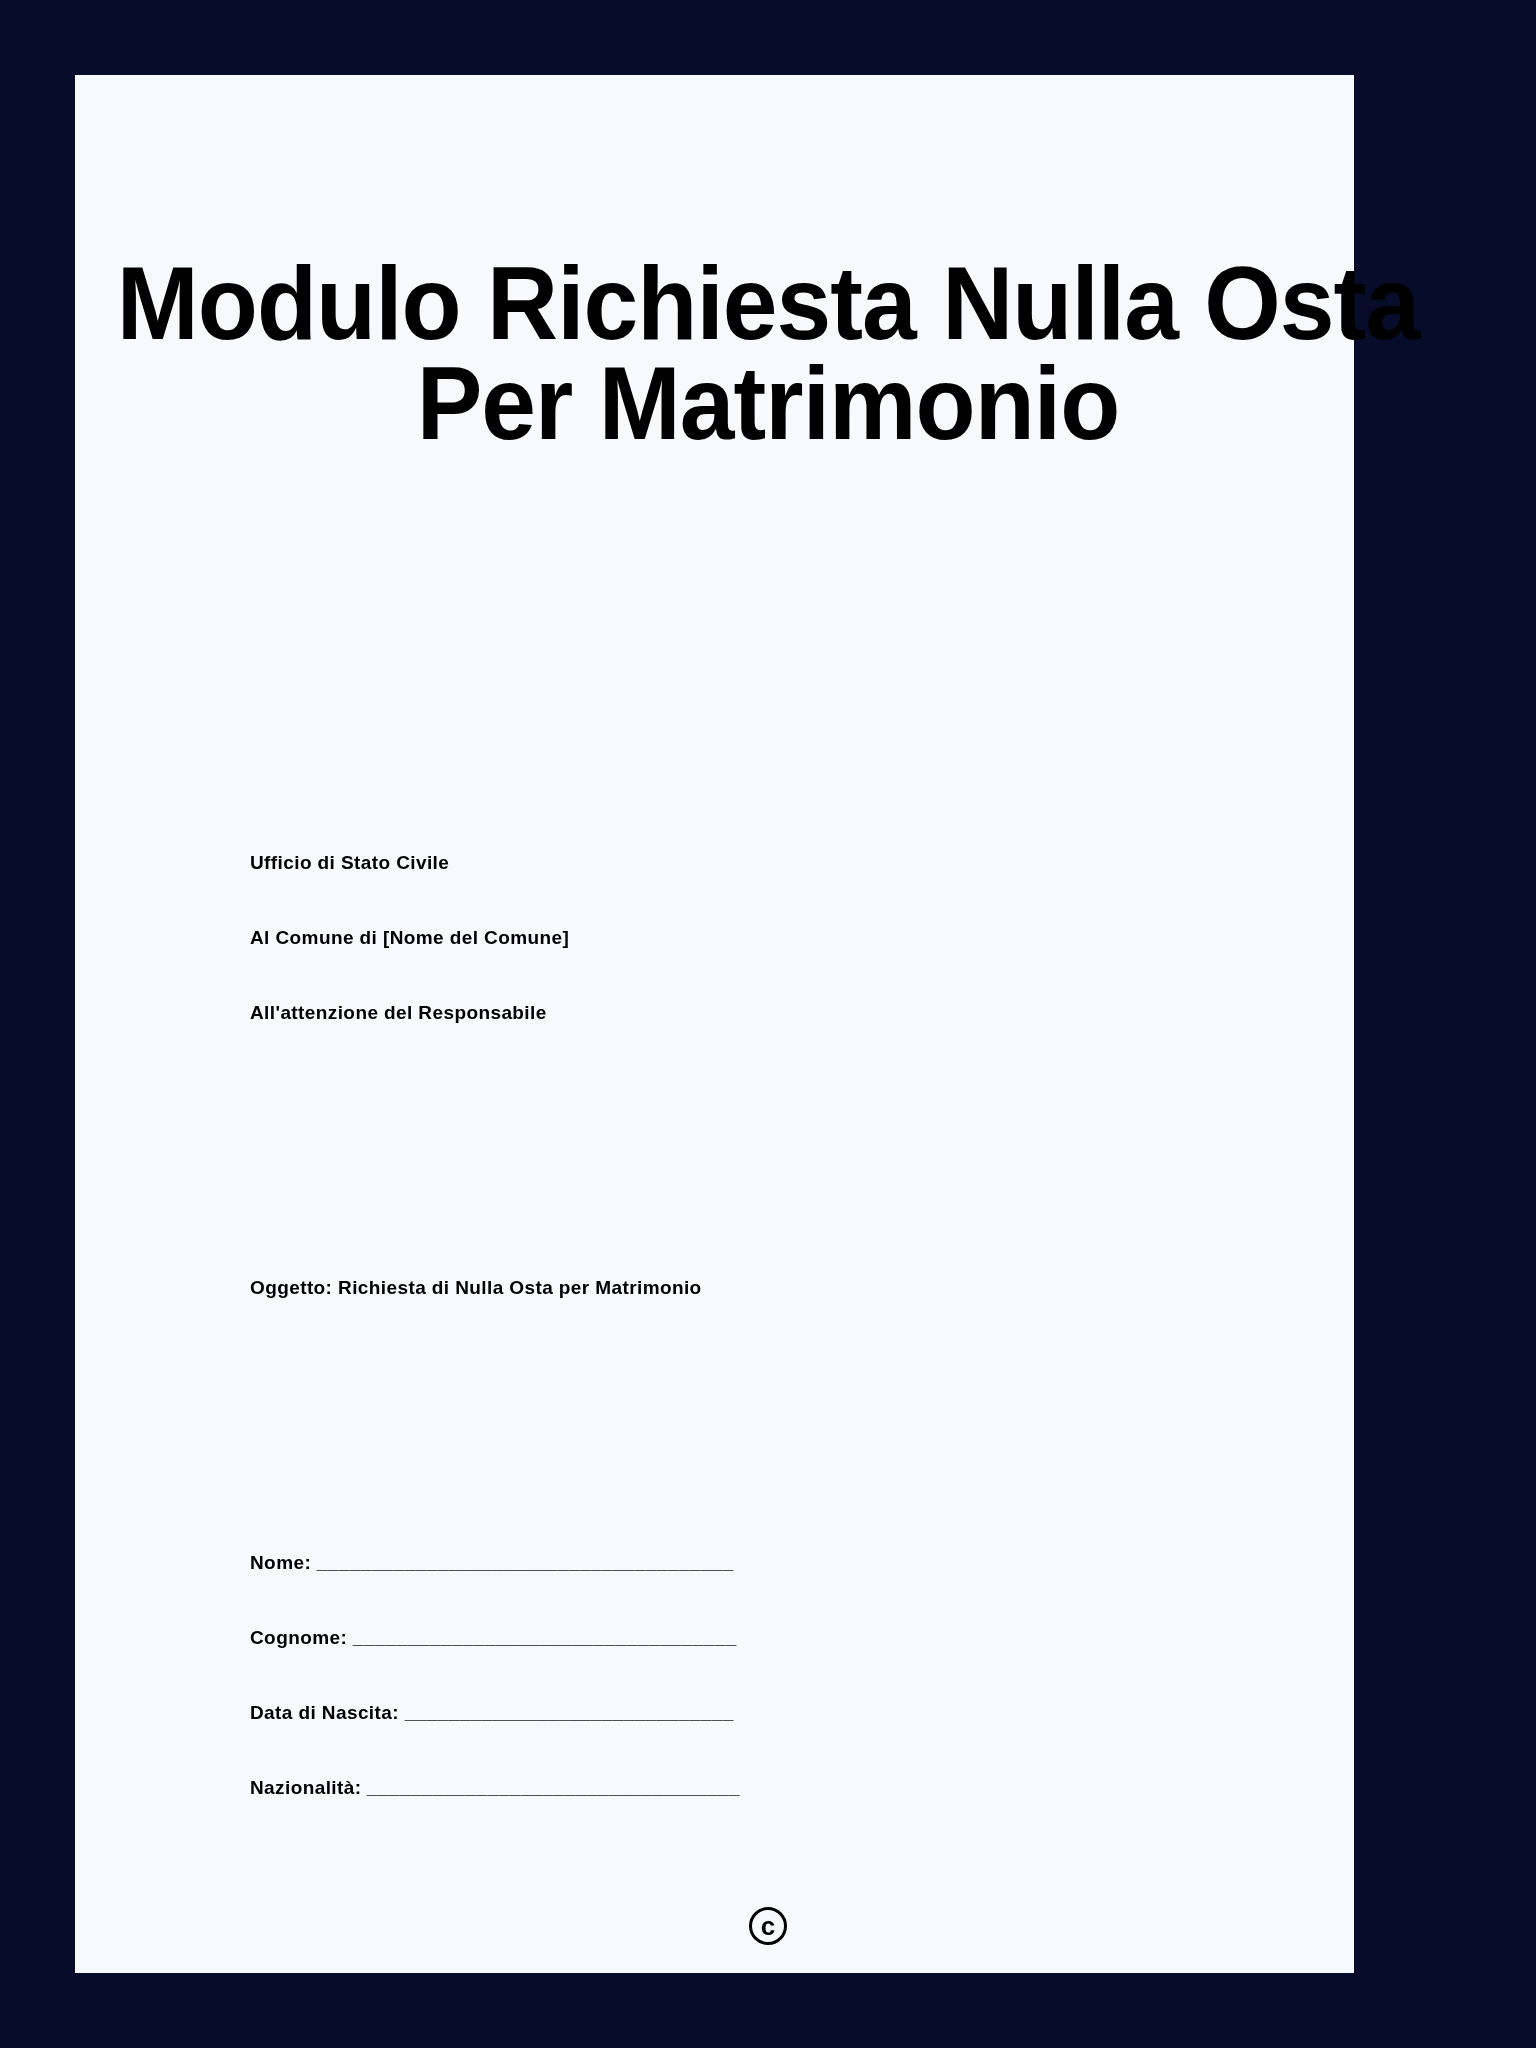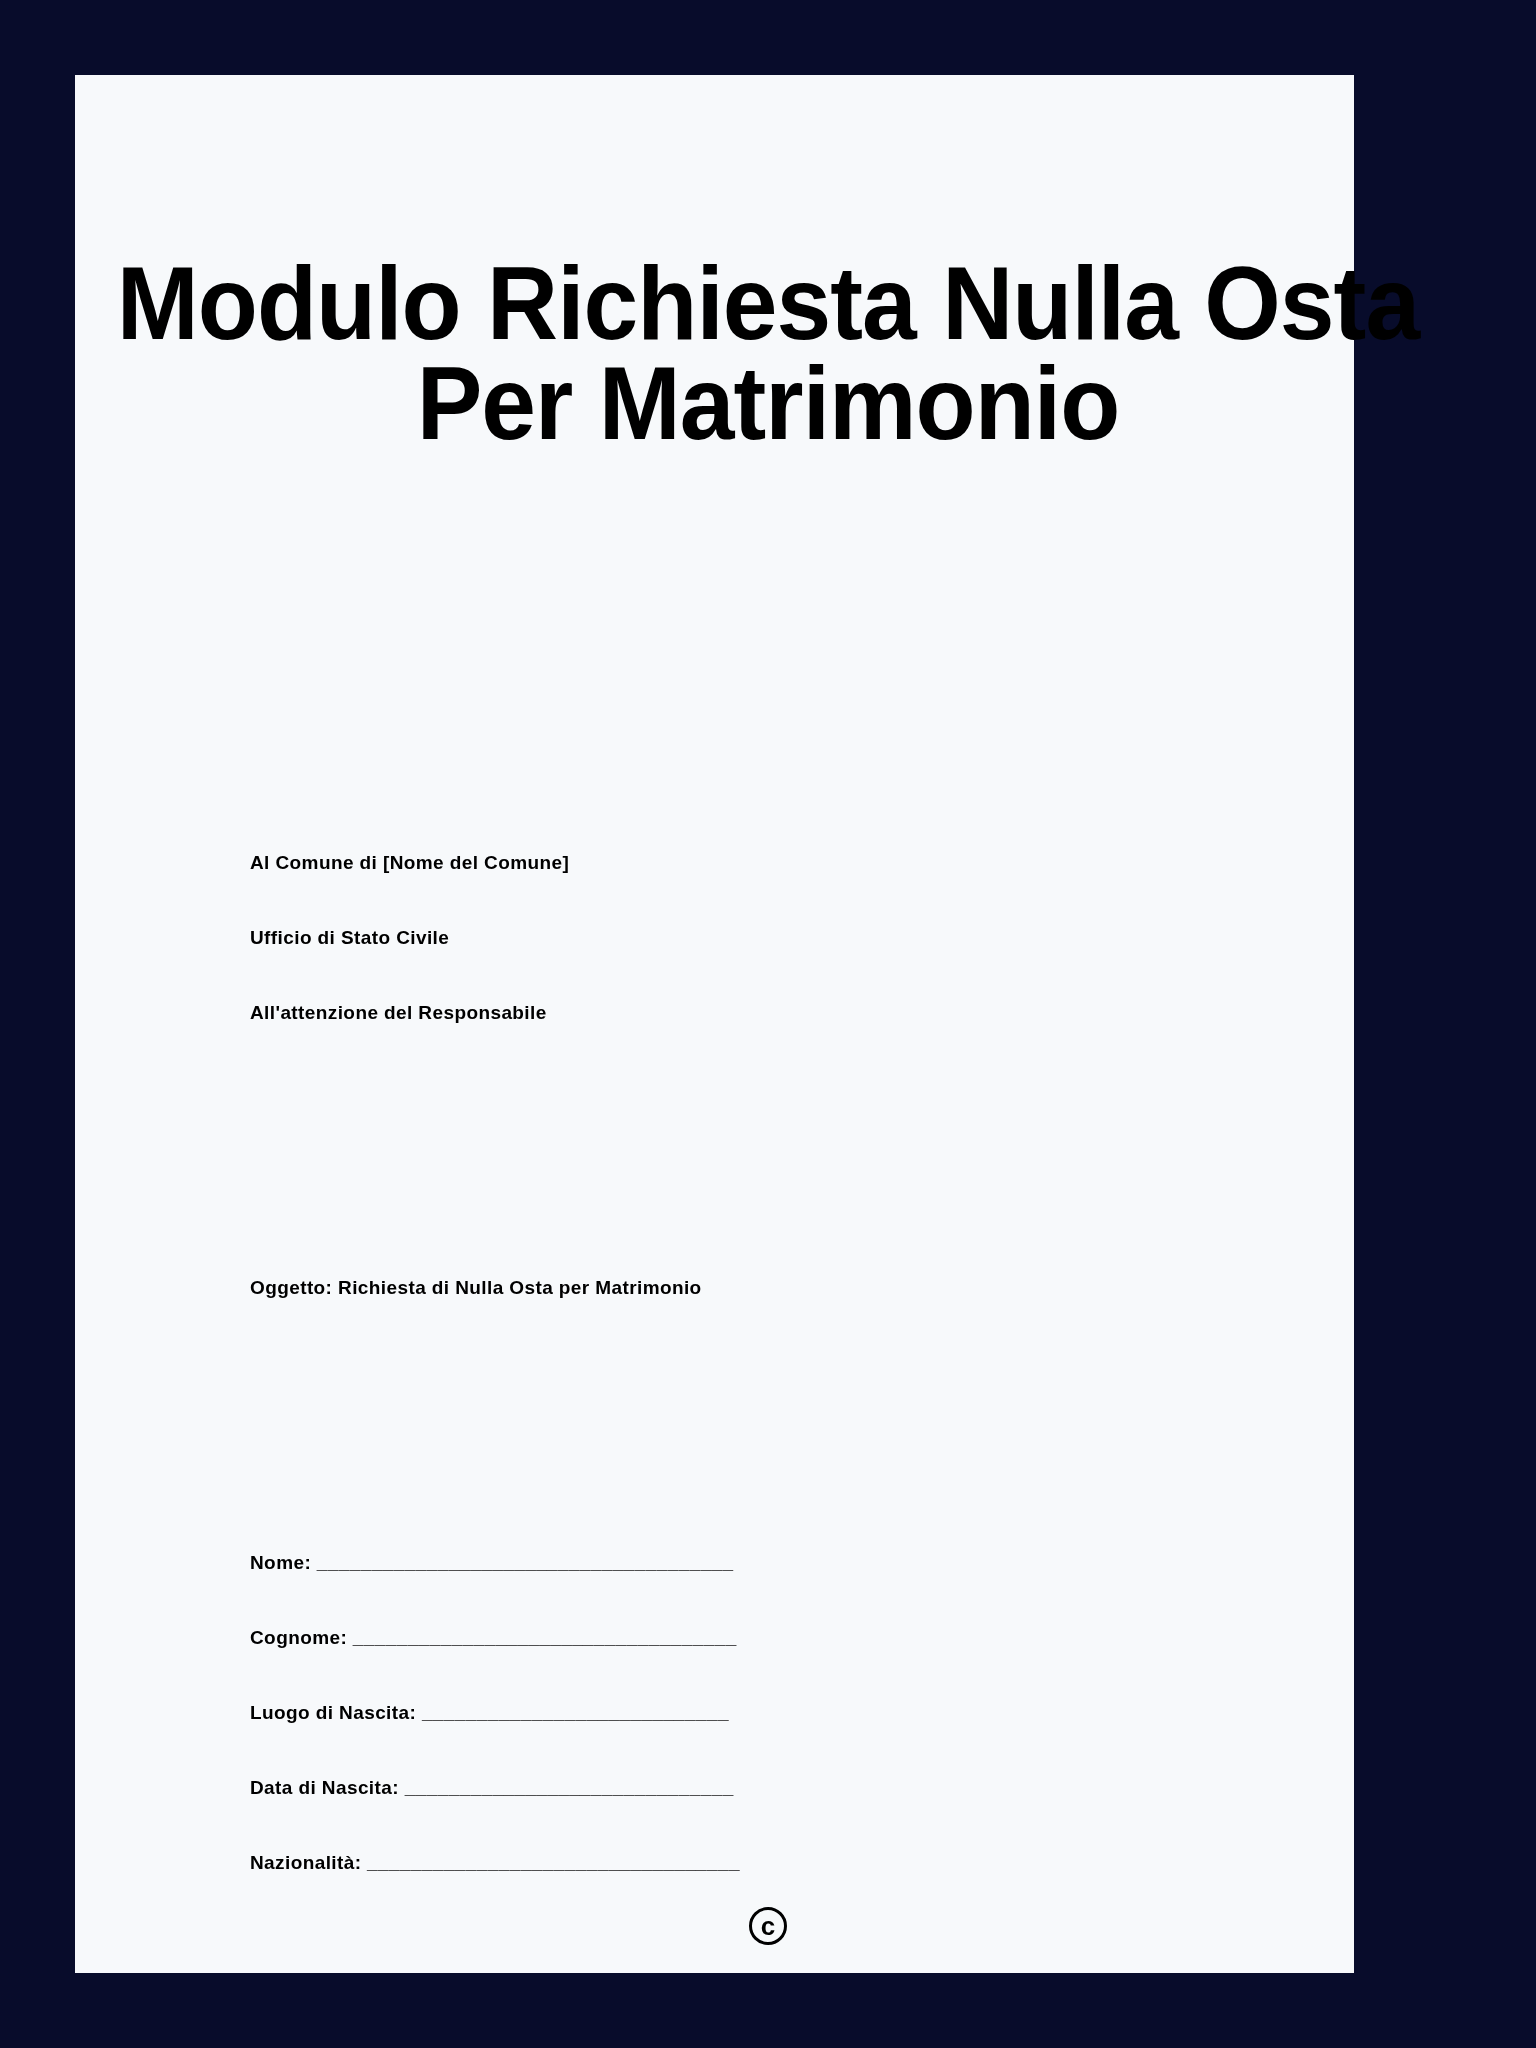--- a/index.html
+++ b/index.html
@@ -95,33 +95,32 @@
   <h1 class="doc-title">
     <span>Modulo Richiesta Nulla Osta</span>
     <span>Per Matrimonio</span>
   </h1>
 
   <div class="body-block">
 
     <div class="gap-4"></div>
 
     <div>
+      <div class="line">Ufficio di Stato Civile</div>
       <div class="line">Al Comune di [Nome del Comune]</div>
-      <div class="line">Ufficio di Stato Civile</div>
       <div class="line">All'attenzione del Responsabile</div>
     </div>
     <div class="gap-3"></div>
 
     <div class="line">Oggetto: Richiesta di Nulla Osta per Matrimonio</div>
     <div class="gap-3"></div>
 
     <div>
       <div class="line"><span>Nome: </span><span class="field-line">______________________________________</span></div>
       <div class="line"><span>Cognome: </span><span class="field-line">___________________________________</span></div>
-      <div class="line"><span>Luogo di Nascita: </span><span class="field-line">____________________________</span></div>
       <div class="line"><span>Data di Nascita: </span><span class="field-line">______________________________</span></div>
       <div class="line"><span>Nazionalità: </span><span class="field-line">__________________________________</span></div>
       
       
       
       
       
       
     </div>
     

